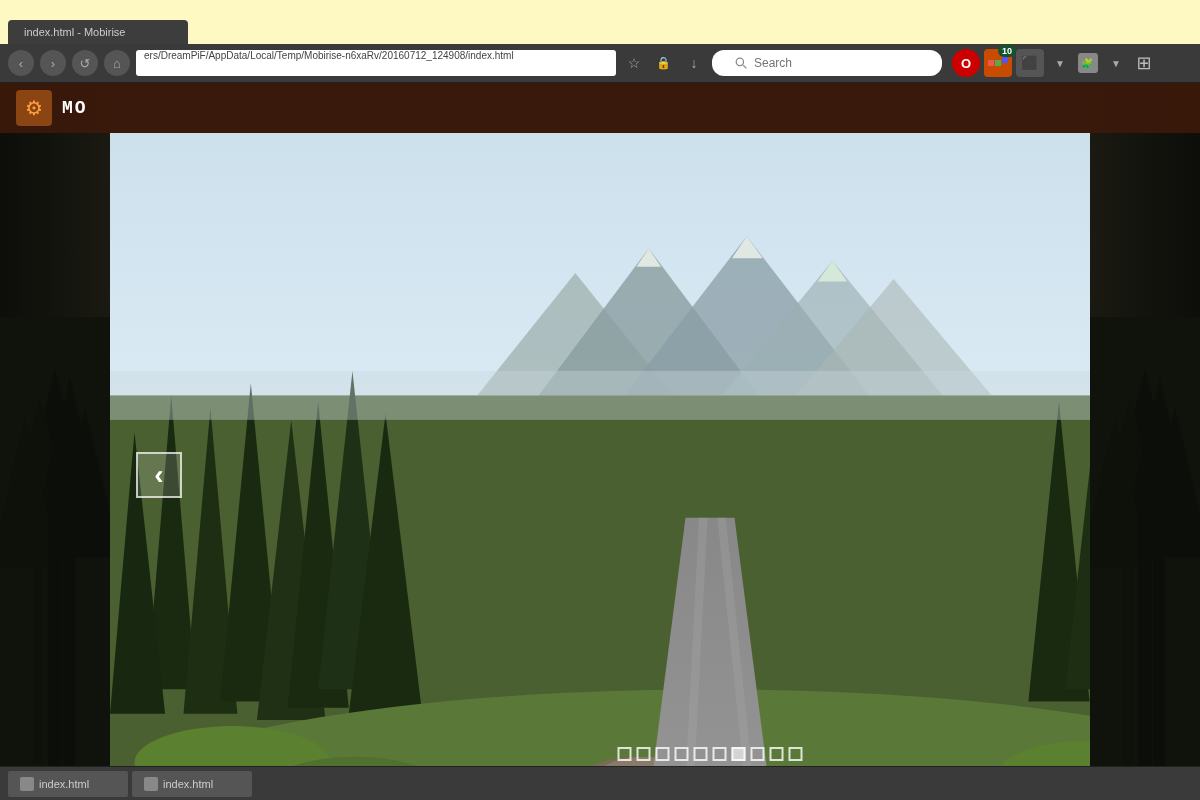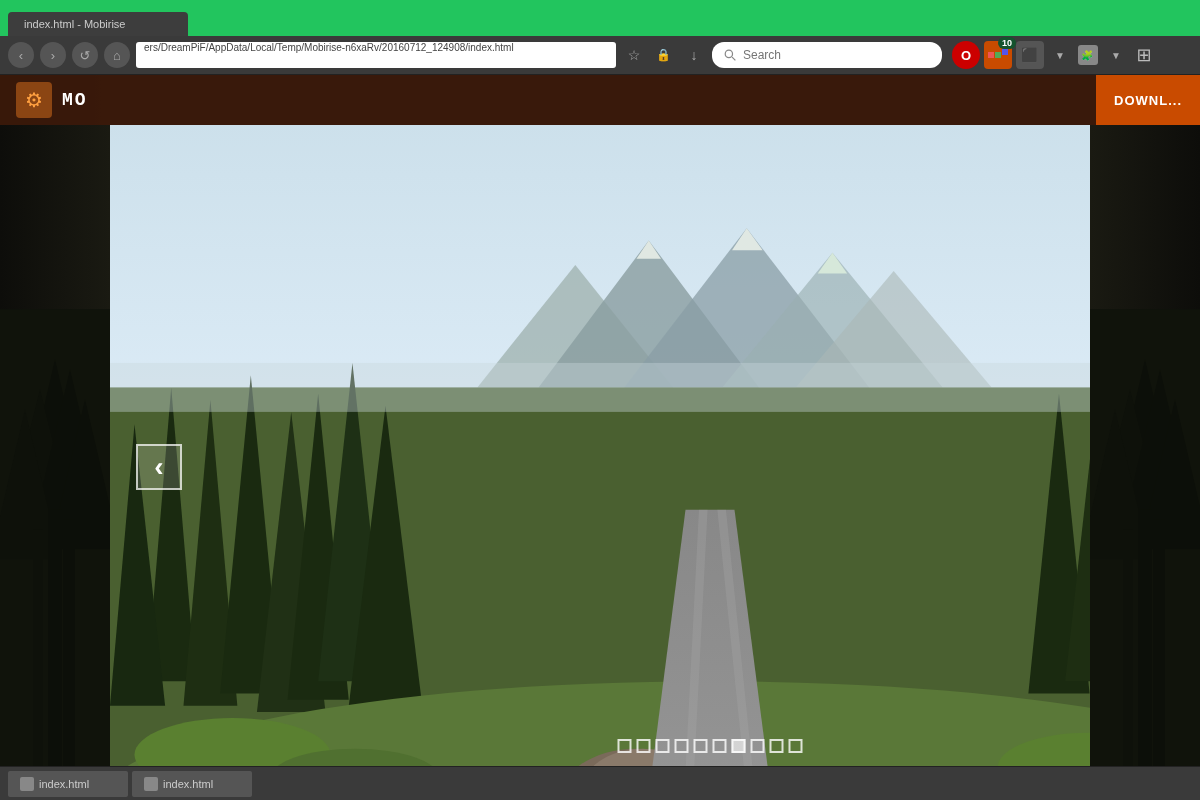--- a/index.html
+++ b/index.html
@@ -13,22 +13,22 @@
     }
 
     
     .browser-chrome {
       width: 100%;
       background: #3a3a3a;
       border-bottom: 1px solid #222;
     }
 
     .browser-tabs {
-      height: 36px;
-      background: #22c55e;
+      height: 44px;
+      background: #fef9c3;
       display: flex;
       align-items: flex-end;
       padding: 0 8px;
     }
 
     .browser-tab {
       background: #3d3d3d;
       border-radius: 4px 4px 0 0;
       padding: 4px 16px;
       font-size: 11px;
@@ -75,21 +75,21 @@
       color: #333;
       max-width: 480px;
     }
 
     .search-bar-wrapper {
       display: flex;
       align-items: center;
       background: #fff;
       border-radius: 12px;
       height: 26px;
-      padding: 0 12px;
+      padding: 0 23px;
       gap: 6px;
       min-width: 230px;
     }
 
     .search-icon-svg {
       width: 13px;
       height: 13px;
       color: #888;
     }
 
@@ -446,23 +446,20 @@
 
 <div class="main-area">
 
   <div style="position:relative; width:100%; height:100%;">
 
     <div class="app-header">
       <div class="gear-icon-wrapper">
         <span>⚙</span>
       </div>
       <span class="app-title">MO</span>
-      <button class="download-btn-app">
-        <span>DOWNL...</span>
-      </button>
     </div>
 
     <div class="website-side-left">
       <svg class="tree-silhouette" viewBox="0 0 110 500" preserveAspectRatio="xMidYMax meet">
 
         <rect width="110" height="500" fill="#0f0f0a"></rect>
 
         <polygon points="55,50 20,200 90,200" fill="#0a0a06"></polygon>
         <polygon points="40,80 5,220 75,220" fill="#0c0c08"></polygon>
         <polygon points="70,60 35,210 105,210" fill="#0a0a06"></polygon>

